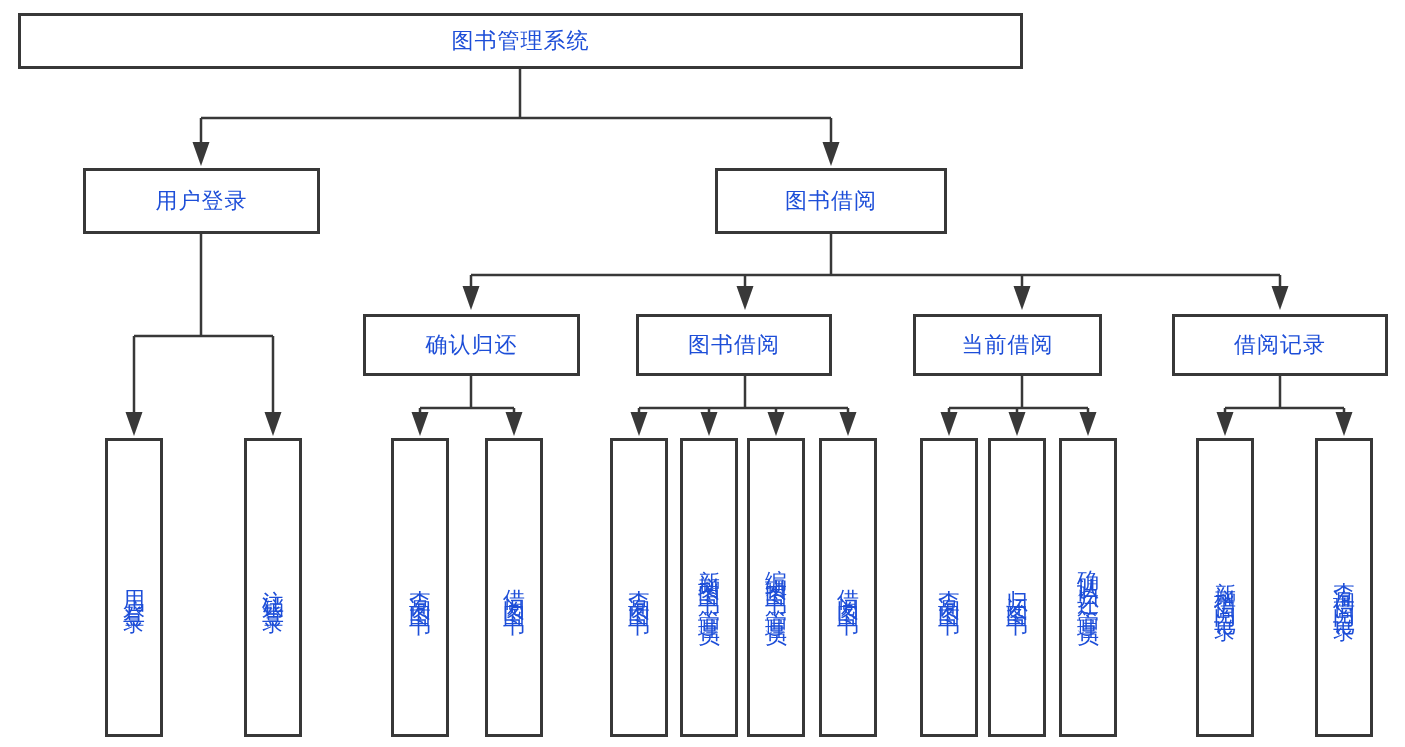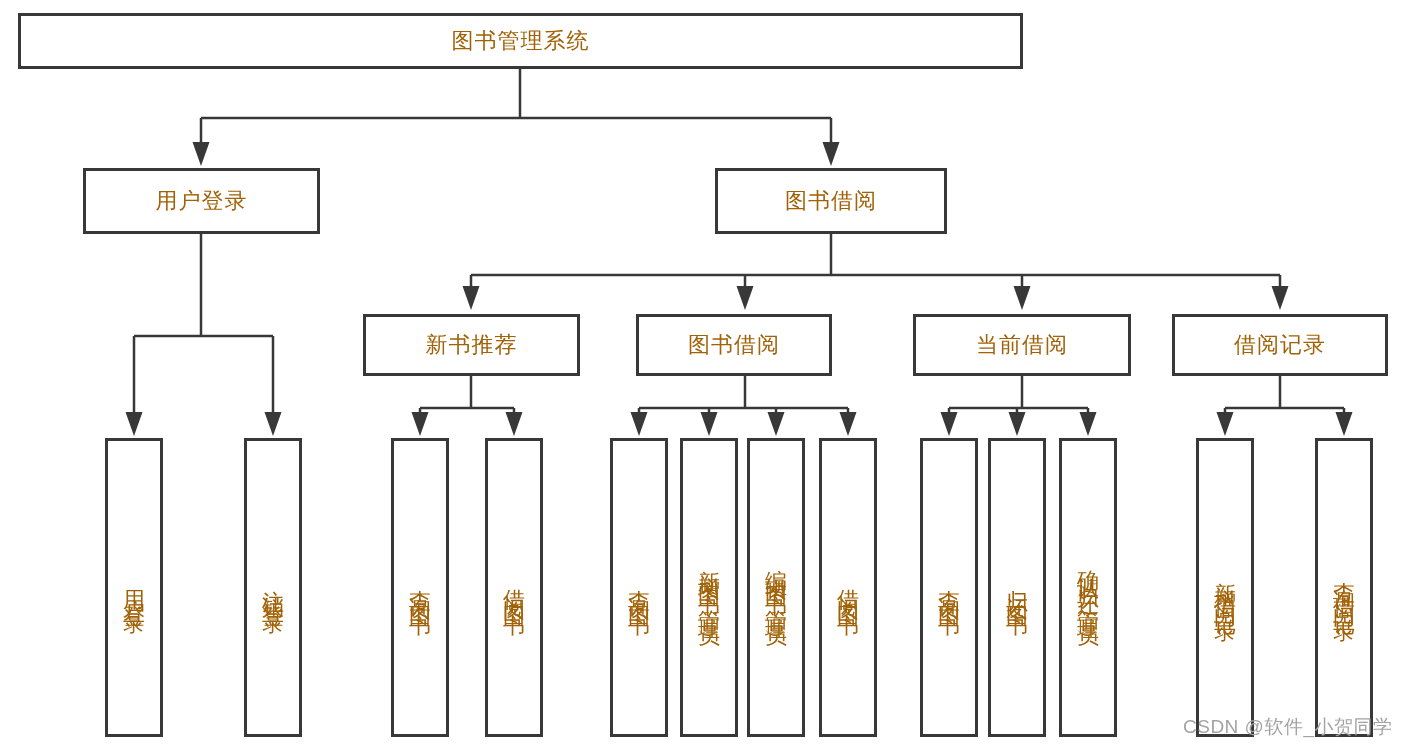--- a/index.html
+++ b/index.html
@@ -10,21 +10,21 @@
     font-family:"Liberation Sans", sans-serif;
     overflow:hidden;
   }
   .connectors{position:absolute;left:0;top:0;width:1405px;height:747px;pointer-events:none;}
   .box{
     position:absolute;
     background:#ffffff;
     border:3px solid #383838;
     box-sizing:border-box;
     display:flex;align-items:center;justify-content:center;
-    color:#a16207;
+    color:#1d4ed8;
     z-index:2;
   }
   .box.h span{
     font-size:22px;
     letter-spacing:1px;
     white-space:nowrap;
   }
   .box.v span{
     writing-mode:vertical-rl;
     text-orientation:mixed;
@@ -87,26 +87,26 @@
   </div>
 
   <div class="box h" style="left:83px;top:168px;width:237px;height:66px">
     <span>用户登录</span>
   </div>
   <div class="box h" style="left:715px;top:168px;width:232px;height:66px">
     <span>图书借阅</span>
   </div>
 
   <div class="box h" style="left:363px;top:314px;width:217px;height:62px">
-    <span>新书推荐</span>
+    <span>确认归还</span>
   </div>
   <div class="box h" style="left:636px;top:314px;width:196px;height:62px">
     <span>图书借阅</span>
   </div>
-  <div class="box h" style="left:913px;top:314px;width:218px;height:62px">
+  <div class="box h" style="left:913px;top:314px;width:189px;height:62px">
     <span>当前借阅</span>
   </div>
   <div class="box h" style="left:1172px;top:314px;width:216px;height:62px">
     <span>借阅记录</span>
   </div>
 
   <div class="box v" style="left:105px;top:438px;width:58px;height:299px">
     <span>用户登录</span>
   </div>
   <div class="box v" style="left:244px;top:438px;width:58px;height:299px">
@@ -143,15 +143,14 @@
     <span>确认归还（管理员）</span>
   </div>
 
   <div class="box v" style="left:1196px;top:438px;width:58px;height:299px">
     <span>新增借阅记录</span>
   </div>
   <div class="box v" style="left:1315px;top:438px;width:58px;height:299px">
     <span>查询借阅记录</span>
   </div>
 
-  <div class="watermark">CSDN @软件_小贺同学</div>
 
 </div>
 
 </body></html>

